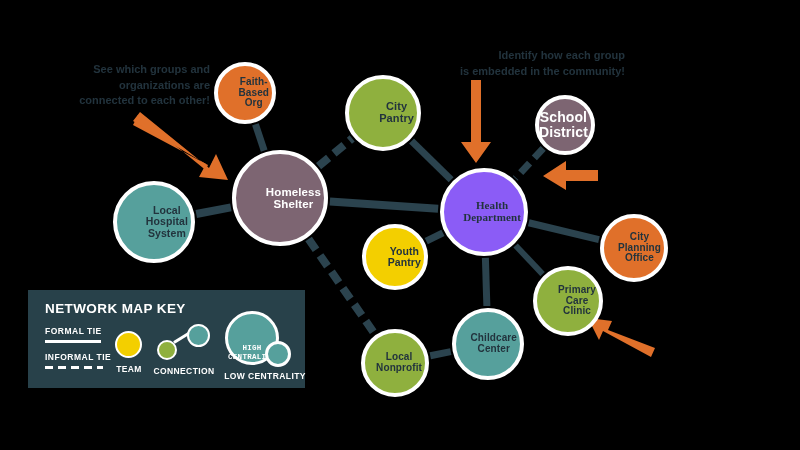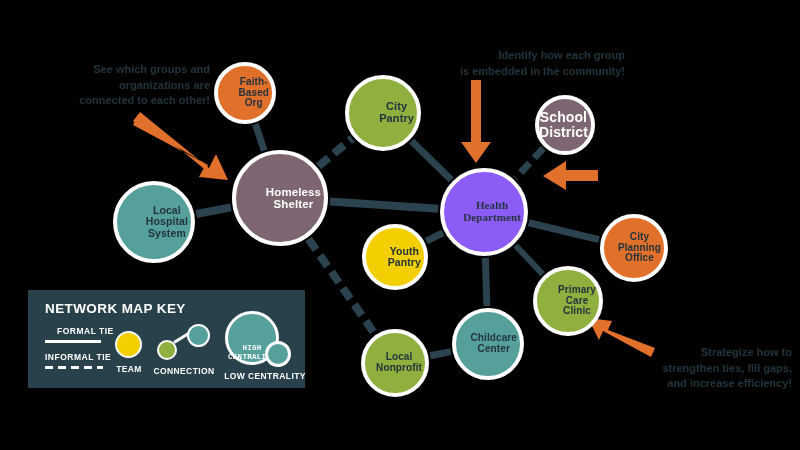--- a/index.html
+++ b/index.html
@@ -76,21 +76,21 @@
     font-weight: bold;
     letter-spacing: 0.4px;
   }
   .legend-key-label {
     position: absolute;
     color: #ffffff;
     font-size: 8.5px;
     font-weight: bold;
     letter-spacing: 0.5px;
   }
-  #formal-label { left: 17px; top: 36px; margin-left: 12px; }
+  #formal-label { left: 17px; top: 36px; }
   #informal-label { left: 17px; top: 62px; }
   #formal-line {
     position: absolute;
     left: 17px; top: 50px;
     width: 56px; height: 3px;
     background: #ffffff;
   }
   #informal-line {
     position: absolute;
     left: 17px; top: 76px;
@@ -269,23 +269,20 @@
         <path d="M655,348 L608,330 L612,321 L588,318 L599,340 L603,331 L651,357 Z"></path>
       </g>
     </g>
   </svg>
 
   <div class="annot" id="annot-0" style="left: 35px; top: 62px; width: 175px;">See which groups and
 organizations are
 connected to each other!</div>
   <div class="annot" id="annot-1" style="left: 435px; top: 48px; width: 190px;">Identify how each group
 is embedded in the community!</div>
-  <div class="annot" id="annot-3" style="left: 622px; top: 345px; width: 170px;">Strategize how to
-strengthen ties, fill gaps,
-and increase efficiency!</div>
 
   <div id="legend">
     <div id="legend-title">NETWORK MAP KEY</div>
 
     <div class="legend-key-label" id="formal-label">FORMAL TIE</div>
     <div id="formal-line"></div>
 
     <div class="legend-key-label" id="informal-label">INFORMAL TIE</div>
     <div id="informal-line"></div>
 

